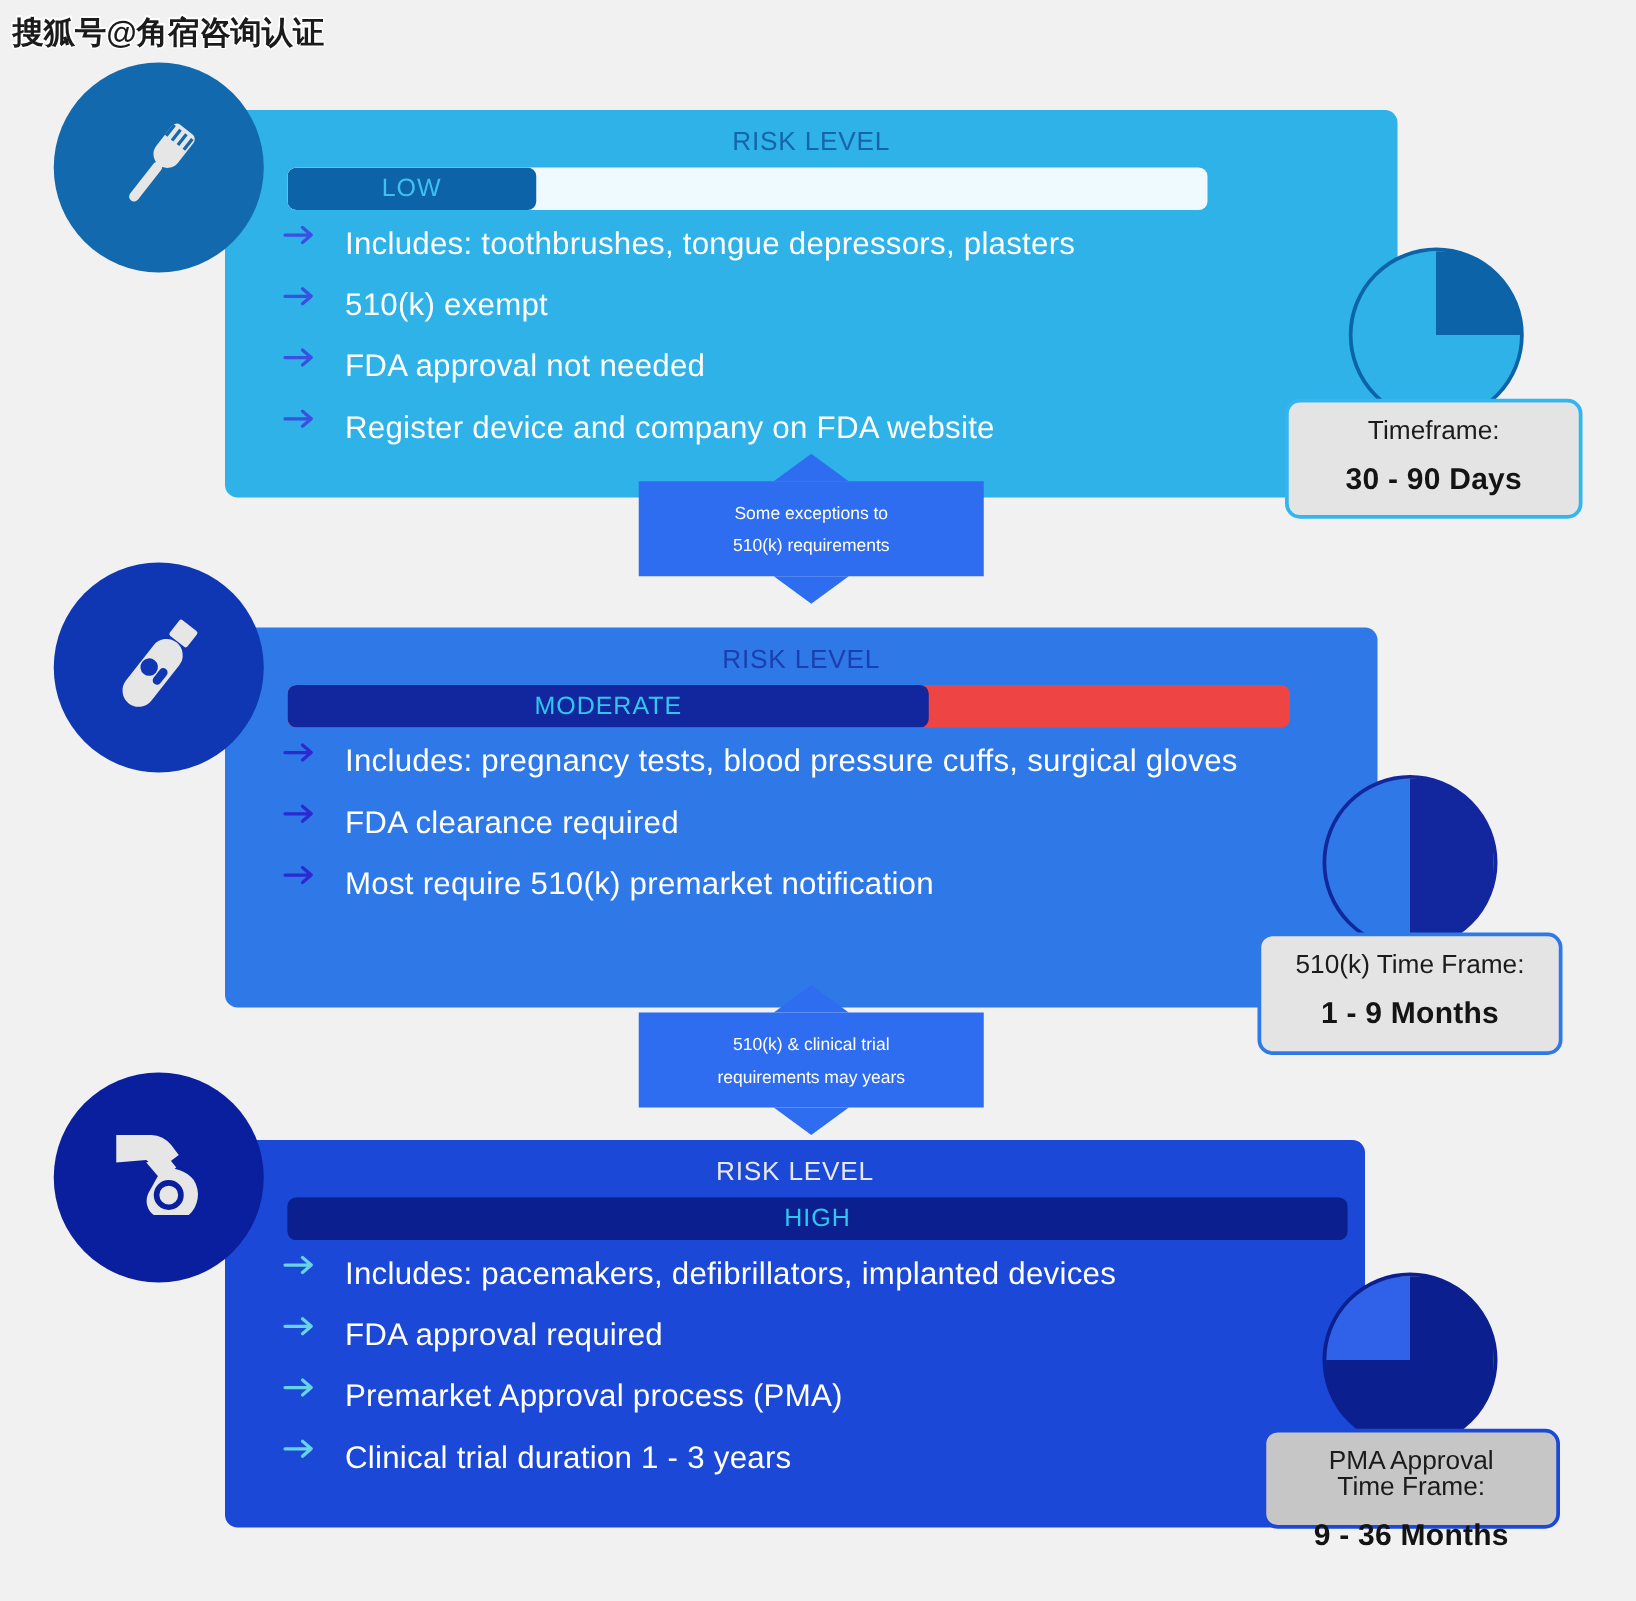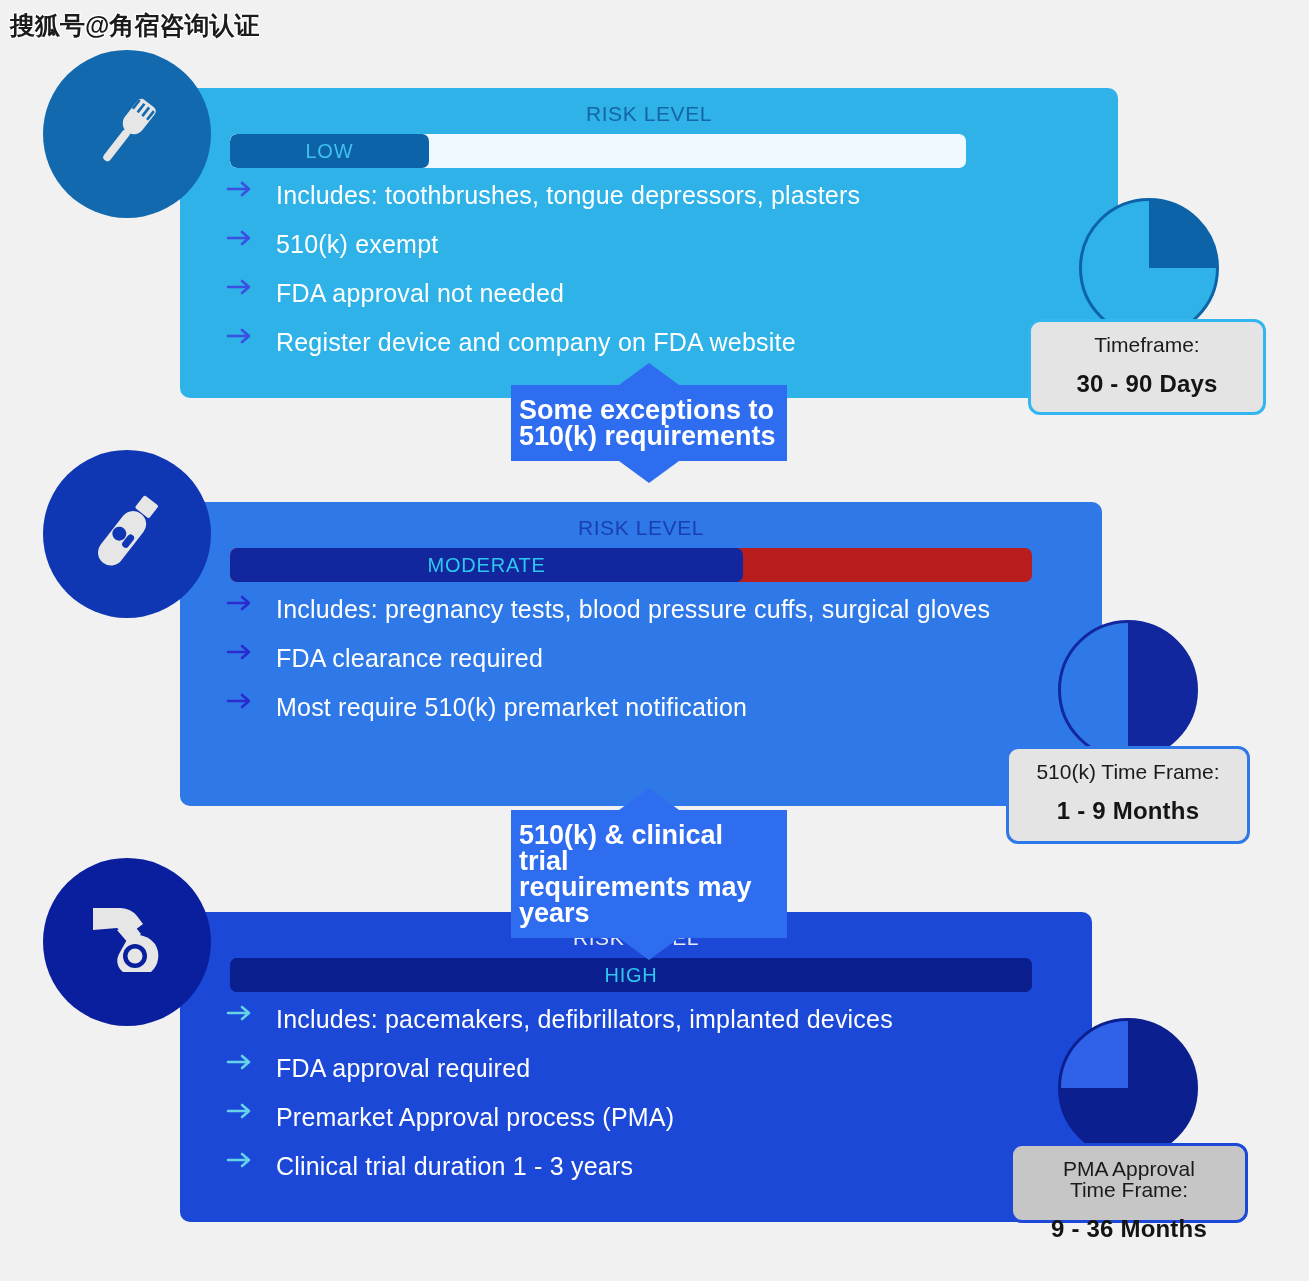--- a/index.html
+++ b/index.html
@@ -66,22 +66,22 @@
   
   .meter {
     position: absolute;
     left: 50px;
     top: 46px;
     height: 34px;
     border-radius: 7px;
     overflow: hidden;
   }
   .card.low .meter      { width: 736px; background: #eefaff; }
-  .card.moderate .meter { width: 802px; background: #b91c1c; }
-  .card.high .meter     { width: 802px; background: #0b1f8f; }
+  .card.moderate .meter { width: 802px; background: #ef4444; }
+  .card.high .meter     { width: 802px; background: #0b1f8f; padding-left: 46px; }
 
   .meter-fill {
     position: absolute;
     left: 0; top: 0; bottom: 0;
     border-radius: 7px;
     display: flex;
     align-items: center;
     justify-content: center;
   }
   .card.low .meter-fill      { background: #0d63a8; }
@@ -147,22 +147,23 @@
     z-index: 25;
     width: 276px;
     left: 511px;
   }
   .connector.cn1 { top: 385px; }
   .connector.cn2 { top: 810px; }
   .conn-body {
     position: relative;
     background: #2f6df0;
     color: #ffffff;
-    font-size: 27px;
-    font-weight: 700;
+    text-align: center;
+    font-size: 14px;
+    font-weight: 400;
     line-height: 26px;
     padding: 12px 8px 12px;
     box-sizing: border-box;
   }
   .conn-tip {
     position: absolute;
     left: 50%;
     width: 0; height: 0;
     border-left: 30px solid transparent;
     border-right: 30px solid transparent;

